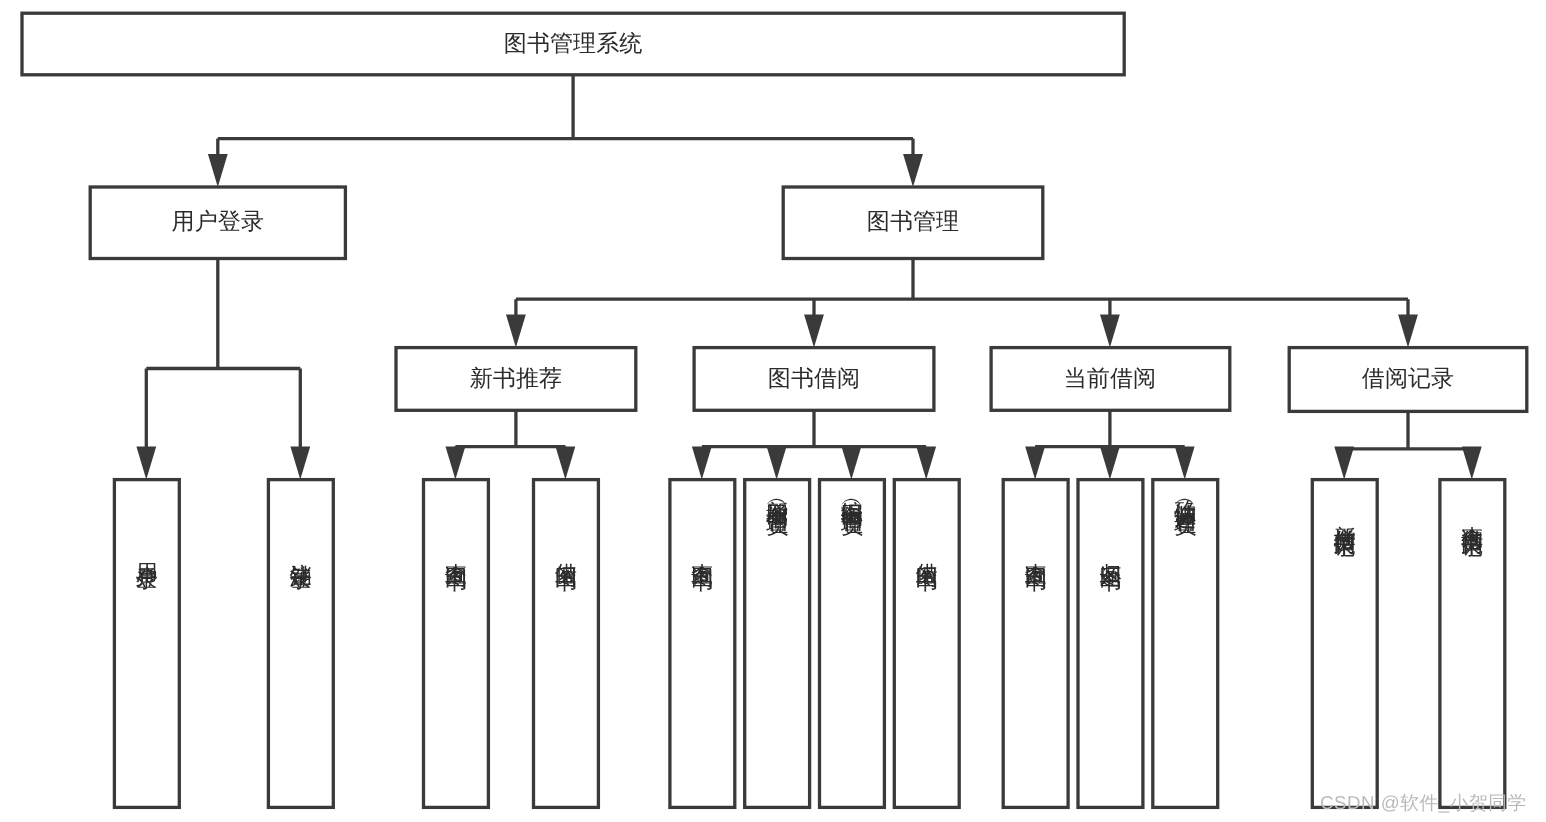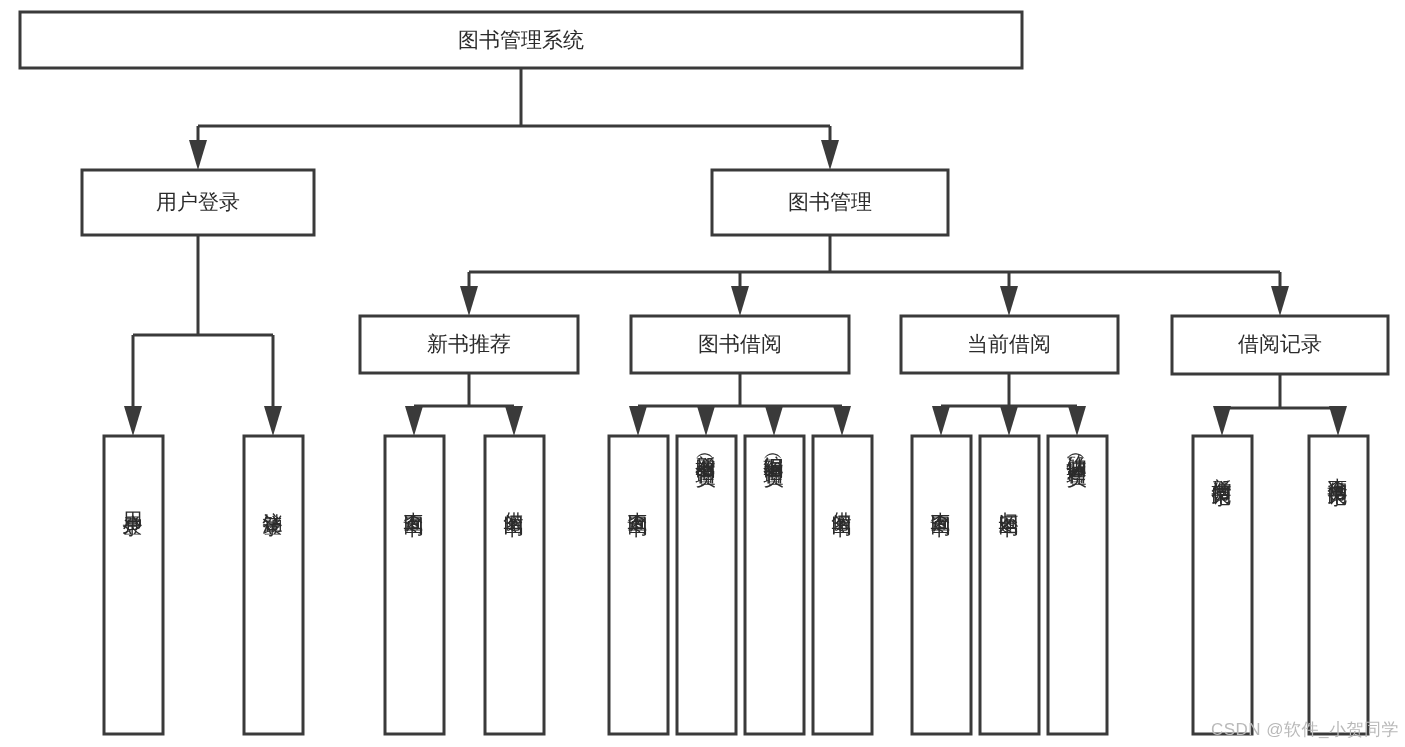--- a/index.html
+++ b/index.html
@@ -52,21 +52,21 @@
     font-size: 20px;
     fill: #2b2b2b;
     writing-mode: vertical-rl;
     text-orientation: upright;
     text-anchor: middle;
     letter-spacing: 2px;
     white-space: pre;
   }
   .watermark {
     position: absolute;
-    right: 6px;
+    right: 17px;
     bottom: 6px;
     font-family: "Liberation Sans", "DejaVu Sans", sans-serif;
     font-size: 17px;
     color: #b9b9b9;
     letter-spacing: 0.5px;
     white-space: nowrap;
     pointer-events: none;
   }
 </style>
 </head>

